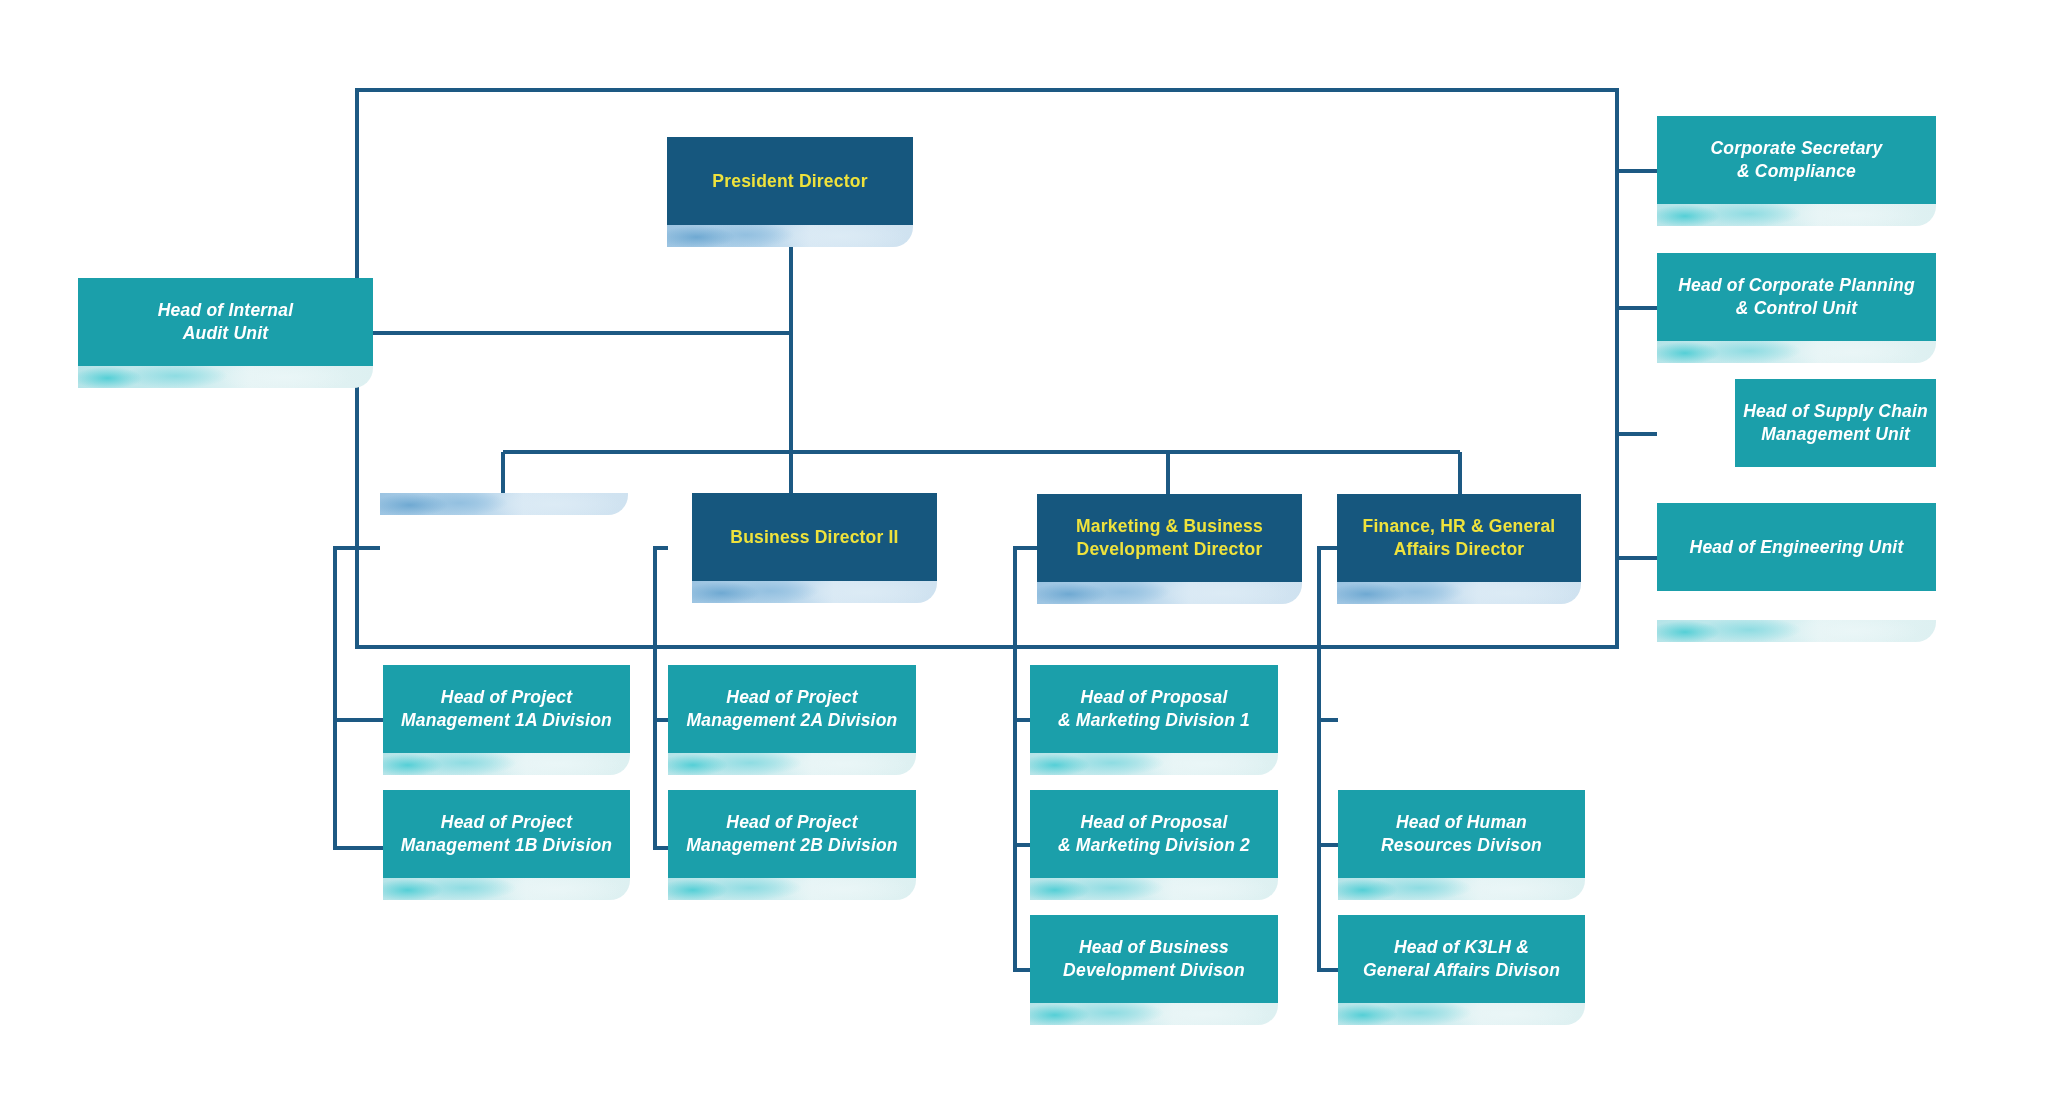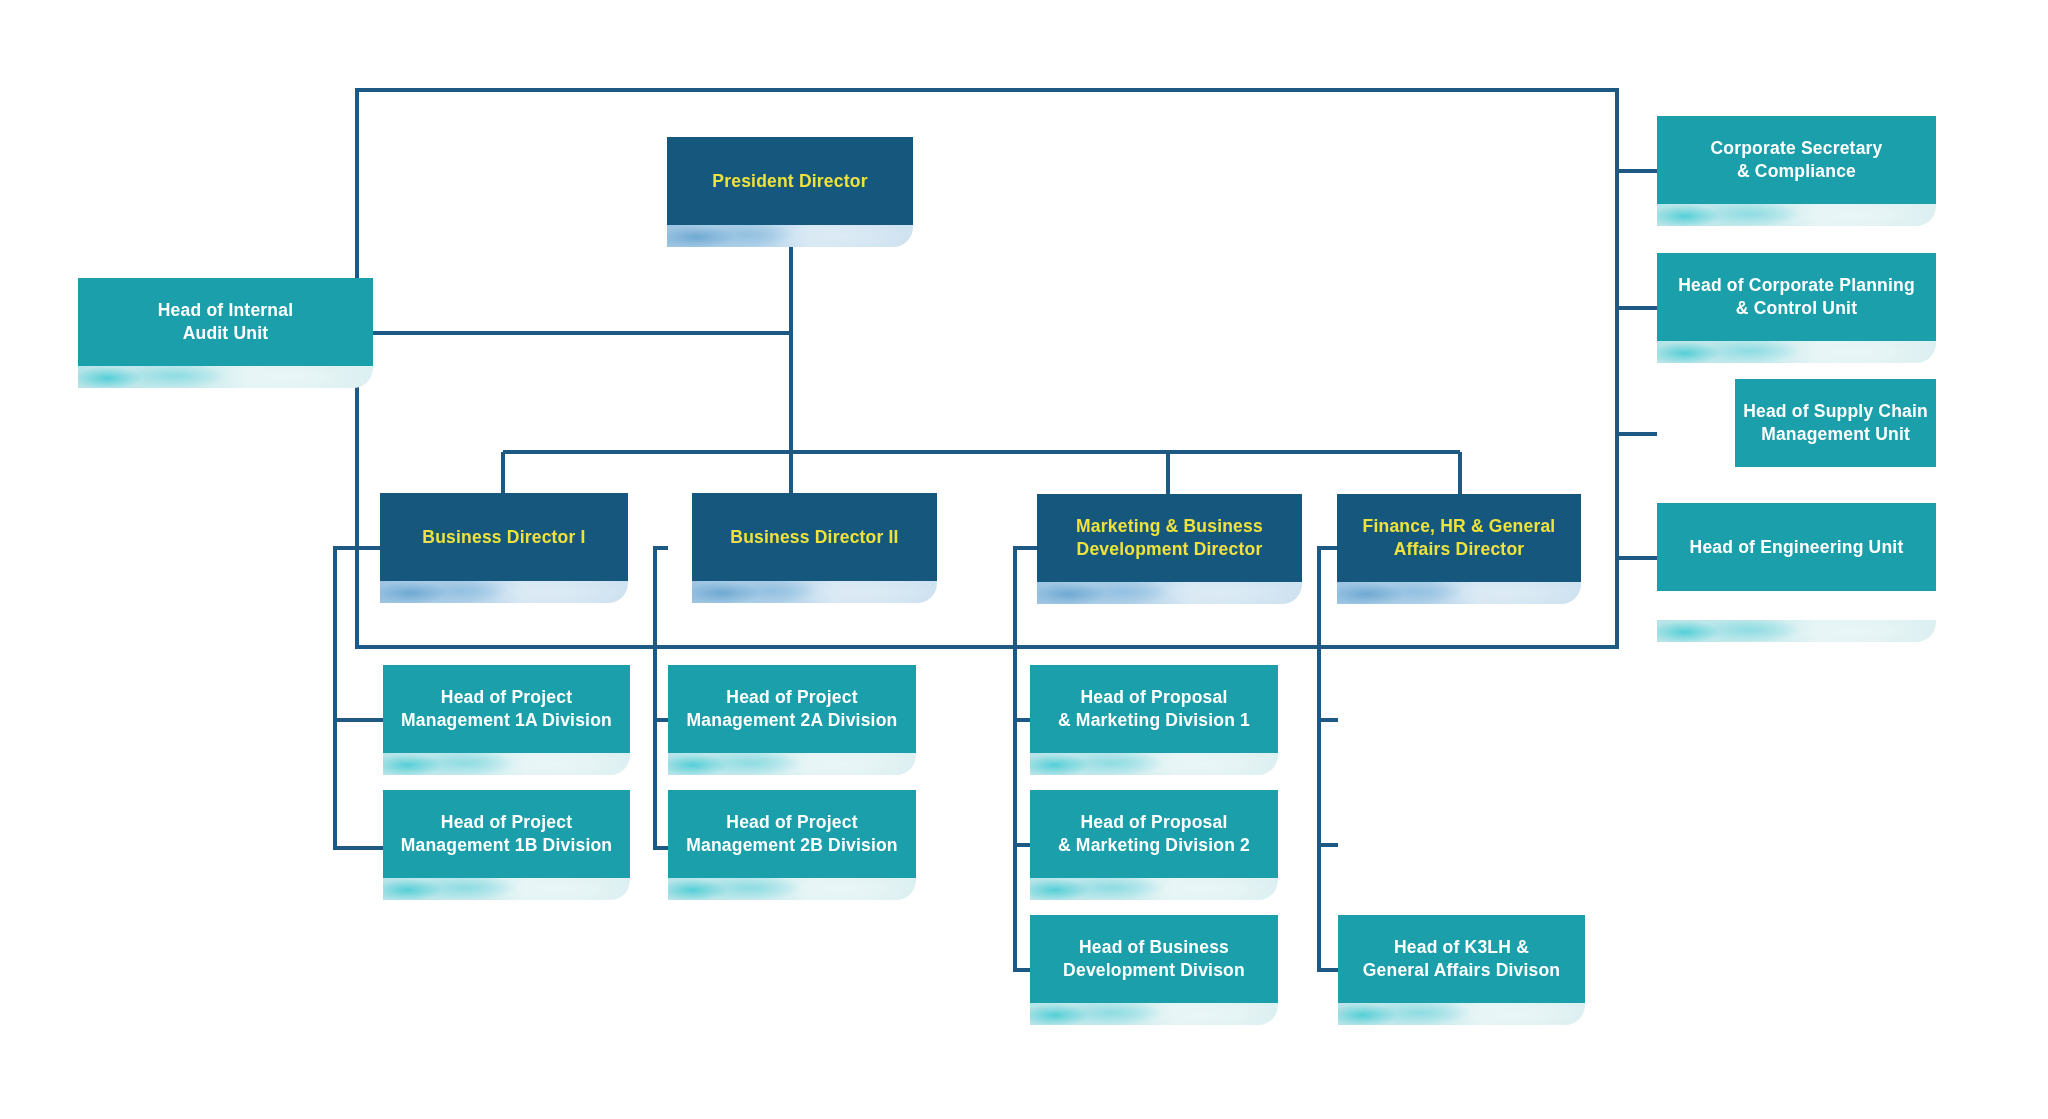--- a/index.html
+++ b/index.html
@@ -27,21 +27,21 @@
     display:flex;align-items:center;justify-content:center;
     text-align:center;
     font-weight:bold;
     font-size:17.5px;
     line-height:1.3;
     letter-spacing:.2px;
     white-space:pre-line;
     padding:0 8px;box-sizing:border-box;
   }
   .node.navy .label{background:var(--navy,#16577E);color:var(--yellow-text,#EFE23C);padding-left:8px;}
-  .node.teal .label{background:var(--teal,#1B9FAA);color:var(--white-text,#ffffff);}
+  .node.teal .label{background:var(--teal,#1B9FAA);color:var(--white-text,#ffffff);font-style:italic;}
   .strip{
     height:22px;
     border-radius:0 0 20px 0;
   }
   .node.navy .strip{
     background:
       radial-gradient(55px 16px at 12% 55%, #6fa9d2 0%, rgba(111,169,210,0) 70%),
       radial-gradient(70px 18px at 32% 45%, #93c0e0 0%, rgba(147,192,224,0) 70%),
       radial-gradient(90px 20px at 70% 50%, #dcebf5 0%, rgba(220,235,245,0) 75%),
       linear-gradient(90deg, #9cc4e2 0%, #b3d3ea 38%, #d8e8f4 58%, #cfe2f0 100%);
@@ -103,21 +103,20 @@
     <div class="strip"></div>
   </div>
 
   <div class="node teal" id="n-audit">
     <div class="label">Head of Internal
 Audit Unit</div>
     <div class="strip"></div>
   </div>
 
   <div class="node navy" id="n-bd1">
-    <div class="label">Business Director I</div>
     <div class="strip"></div>
   </div>
 
   <div class="node navy" id="n-bd2">
     <div class="label">Business Director II</div>
     <div class="strip"></div>
   </div>
 
   <div class="node navy" id="n-mkt">
     <div class="label">Marketing &amp; Business
@@ -190,20 +189,25 @@
     <div class="strip"></div>
   </div>
 
   <div class="node teal" id="n-bizdev">
     <div class="label">Head of Business
 Development Divison</div>
     <div class="strip"></div>
   </div>
 
 
+  <div class="node teal" id="n-hr">
+    <div class="label">Head of Human
+Resources Divison</div>
+    <div class="strip"></div>
+  </div>
 
   <div class="node teal" id="n-k3lh">
     <div class="label">Head of K3LH &amp;
 General Affairs Divison</div>
     <div class="strip"></div>
   </div>
 
 </div>
 
 </body></html>

